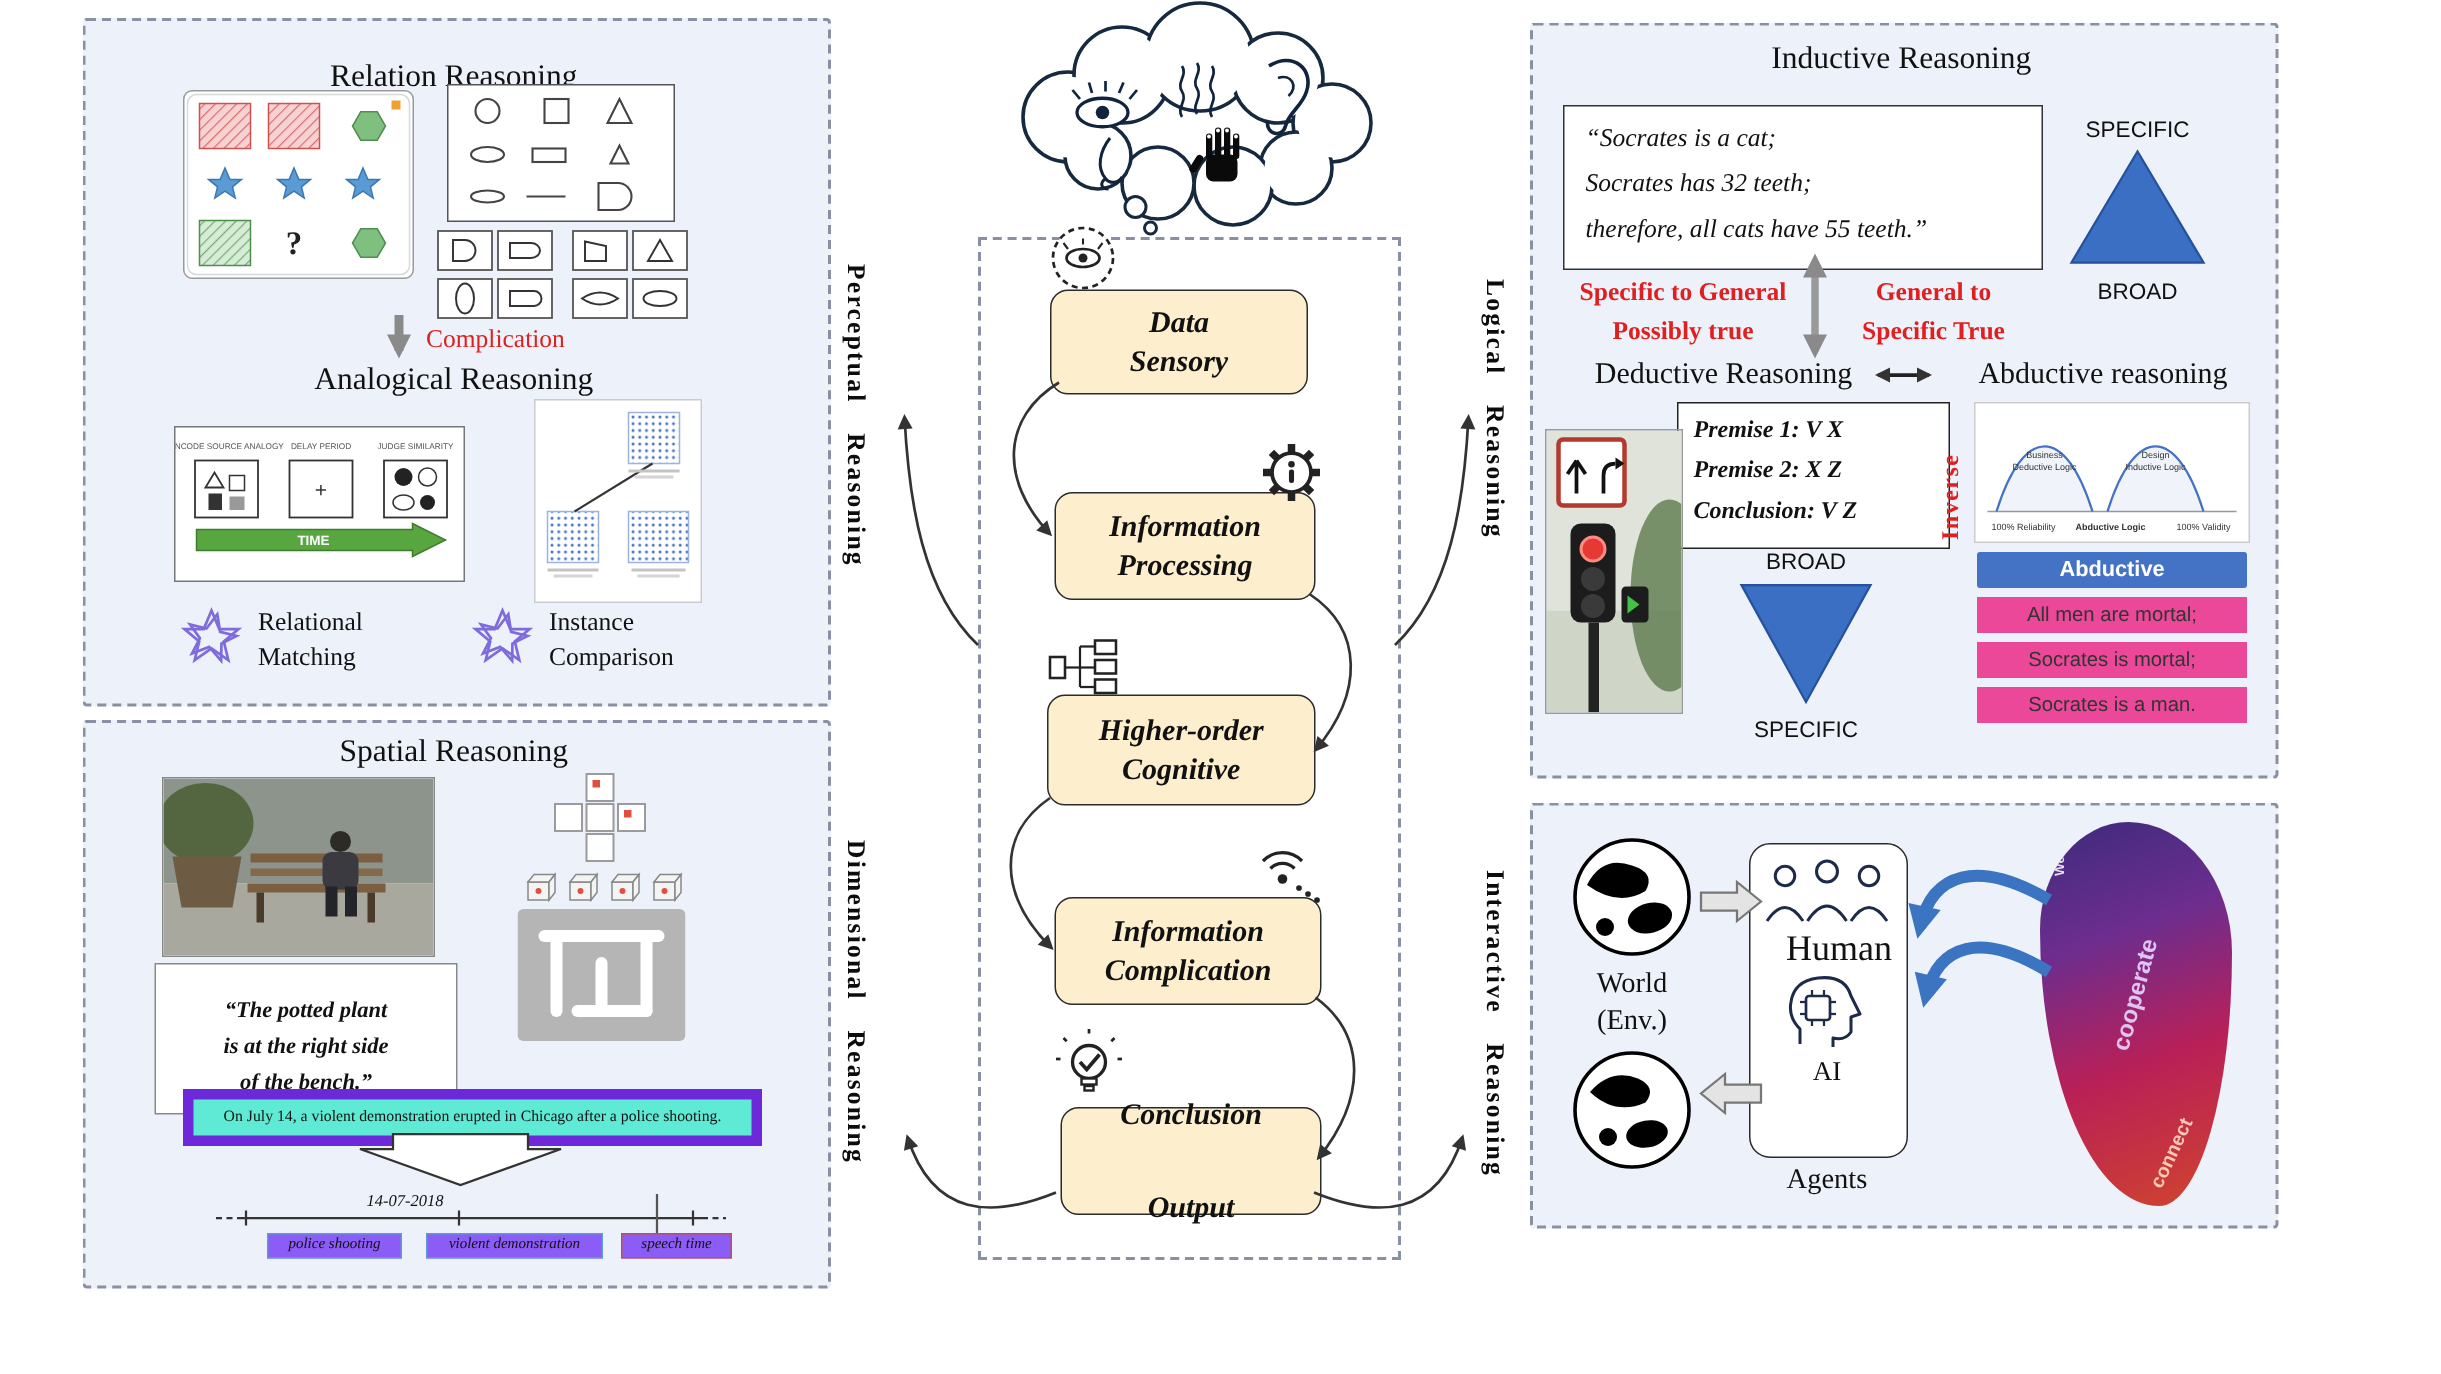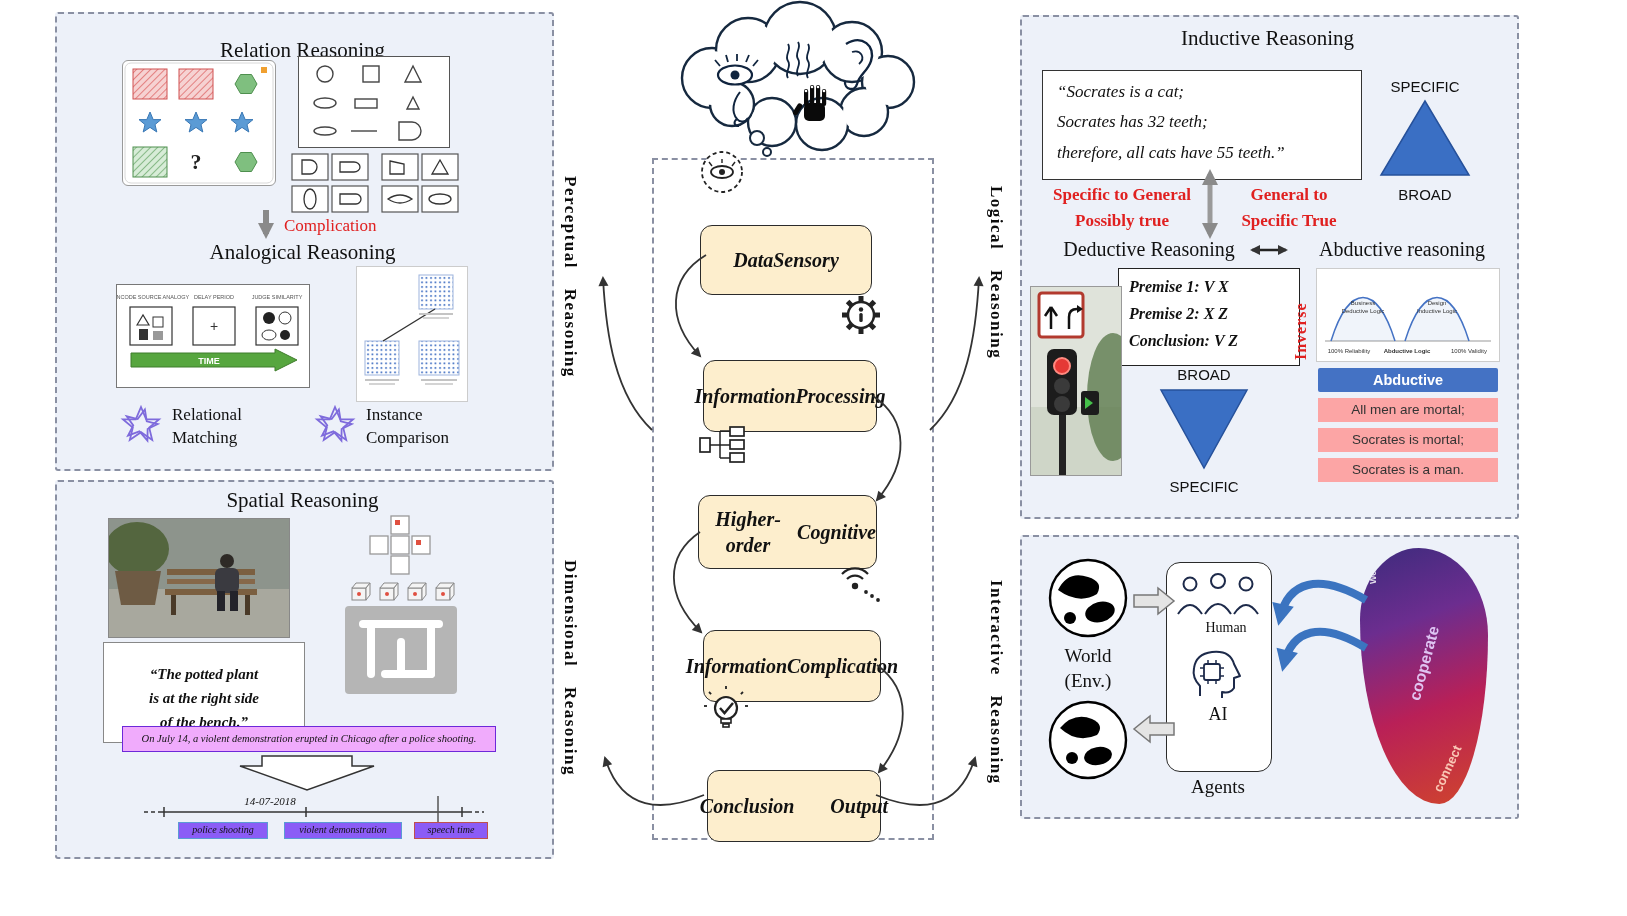--- a/index.html
+++ b/index.html
@@ -3,33 +3,33 @@
 <meta charset="utf-8">
 <style>
   html,body{margin:0;padding:0;background:#fff;}
   .canvas{position:relative;width:1627px;height:916px;background:#fff;overflow:hidden;
           font-family:"Liberation Serif",serif;color:#111;}
   .abs{position:absolute;}
   .panel{position:absolute;background:#edf1f9;border:2px dashed #8a90a3;border-radius:3px;}
   .ptitle{position:absolute;font-size:21px;text-align:center;color:#111;}
   .card{position:absolute;background:#fff;border:1px solid #9a9a9a;}
   .flowbox{position:absolute;background:#fdeecd;border:1.6px solid #2b2b2b;border-radius:12px;
-           display:flex;align-items:center;justify-content:center;
-           font-style:italic;font-weight:bold;font-size:20px;line-height:1.3;text-align:center;margin-top:32px;}
+           display:flex;flex-direction:column;align-items:center;justify-content:center;
+           font-style:italic;font-weight:bold;font-size:20px;line-height:1.3;text-align:center;}
   .vlabel{position:absolute;writing-mode:vertical-rl;font-weight:bold;font-size:17px;
           letter-spacing:1.5px;word-spacing:14px;white-space:nowrap;color:#0c0c0c;}
   .red{color:#e02020;}
   .sans{font-family:"Liberation Sans",sans-serif;}
   .quote{font-style:italic;font-weight:bold;text-align:center;}
   .tag{position:absolute;background:#8b5cf6;font-style:italic;font-size:10px;text-align:center;
        line-height:14px;height:15px;}
   .center-dash{position:absolute;border:2px dashed #8a90a3;background:transparent;}
   .overlay{position:absolute;left:0;top:0;pointer-events:none;}
   .ded-head{position:absolute;font-size:20px;text-align:center;}
-  .tbl-row{position:absolute;background:#fca5a5;color:#333;font-family:"Liberation Sans",sans-serif;
+  .tbl-row{position:absolute;background:#ec4899;color:#333;font-family:"Liberation Sans",sans-serif;
            font-size:13.5px;text-align:center;line-height:24px;height:24px;}
   .handshake{position:absolute;background:linear-gradient(160deg,#3d2b7d 0%,#6c2d8f 30%,#b92057 62%,#d0452c 100%);
              border-radius:46% 54% 38% 62% / 28% 34% 66% 72%;overflow:hidden;}
   .hs-word{position:absolute;font-family:"Liberation Sans",sans-serif;font-weight:bold;}
 </style>
 </head>
 <body>
 
 <div class="canvas">
 
@@ -242,22 +242,22 @@
   </svg>
 
   <div class="card quote" style="left:103px;top:642px;width:200px;height:80px;border:1px solid #888;font-size:15px;line-height:1.6;padding-top:19px;">
     <div>“The potted plant</div>
     <div>is at the right side</div>
     <div>of the bench.”</div>
   </div>
 
   <div class="ptitle" style="left:55px;top:724px;width:495px;">Temporal Reasoning</div>
 
-  <div class="abs" style="left:122px;top:726px;width:372px;height:24px;border:1px solid #6d28d9;background:#f0abfc;
-              font-style:italic;font-size:10.5px;text-align:center;line-height:23px;white-space:nowrap;overflow:hidden;">On July 14, a violent demonstration erupted in Chicago after a police shooting.</div>
+  <div class="abs" style="left:122px;top:726px;width:372px;height:24px;border:7px solid #6d28d9;background:#5eead4;
+              font-size:10.5px;text-align:center;line-height:23px;white-space:nowrap;overflow:hidden;">On July 14, a violent demonstration erupted in Chicago after a police shooting.</div>
 
   <div class="abs" style="left:210px;top:795px;width:120px;font-style:italic;font-size:11px;text-align:center;">14-07-2018</div>
   <div class="tag" style="left:178px;top:822px;width:88px;border:1px solid #5b9bd5;">police shooting</div>
   <div class="tag" style="left:284px;top:822px;width:116px;border:1px solid #5b9bd5;">violent demonstration</div>
   <div class="tag" style="left:414px;top:822px;width:72px;border:1px solid #c0504d;">speech time</div>
 
   <svg class="abs" style="left:0;top:0;" width="960" height="170" viewBox="0 0 960 170">
     <g stroke="#16293f" stroke-width="2.4" fill="#fff">
       <circle cx="712" cy="78" r="30"></circle>
         <circle cx="748" cy="50" r="32"></circle>
@@ -528,21 +528,21 @@
   <svg class="abs" style="left:1172px;top:570px;" width="92" height="50" viewBox="0 0 92 50">
     <g fill="#fff" stroke="#1d2a4a" stroke-width="2">
       <circle cx="18" cy="14" r="6.5"></circle>
         <path d="M 6 44 q 12 -18 24 0"></path>
       <circle cx="46" cy="11" r="7"></circle>
         <path d="M 33 44 q 13 -20 26 0"></path>
       <circle cx="74" cy="14" r="6.5"></circle>
         <path d="M 62 44 q 12 -18 24 0"></path>
     </g>
   </svg>
-  <div class="abs" style="left:1166px;top:620px;width:120px;font-size:14px;text-align:center;">Human</div>
+  <div class="abs" style="left:1166px;top:620px;width:120px;font-size:24px;text-align:center;">Human</div>
   <svg class="abs" style="left:1186px;top:646px;" width="64" height="58" viewBox="0 0 64 58">
     <path d="M 14 50 V 40 Q 6 32 8 22 Q 10 8 26 6 Q 44 4 48 18 L 54 30 L 48 32 V 42 Q 44 48 36 46 L 36 52" fill="#fff" stroke="#1d2a4a" stroke-width="2" stroke-linejoin="round"></path>
     <rect x="18" y="18" width="16" height="16" rx="2" fill="none" stroke="#1d2a4a" stroke-width="1.8"></rect>
     <g stroke="#1d2a4a" stroke-width="1.5">
       <line x1="22" y1="14" x2="22" y2="18"></line>
         <line x1="30" y1="14" x2="30" y2="18"></line>
       <line x1="22" y1="34" x2="22" y2="38"></line>
         <line x1="30" y1="34" x2="30" y2="38"></line>
       <line x1="14" y1="22" x2="18" y2="22"></line>
         <line x1="14" y1="30" x2="18" y2="30"></line>

